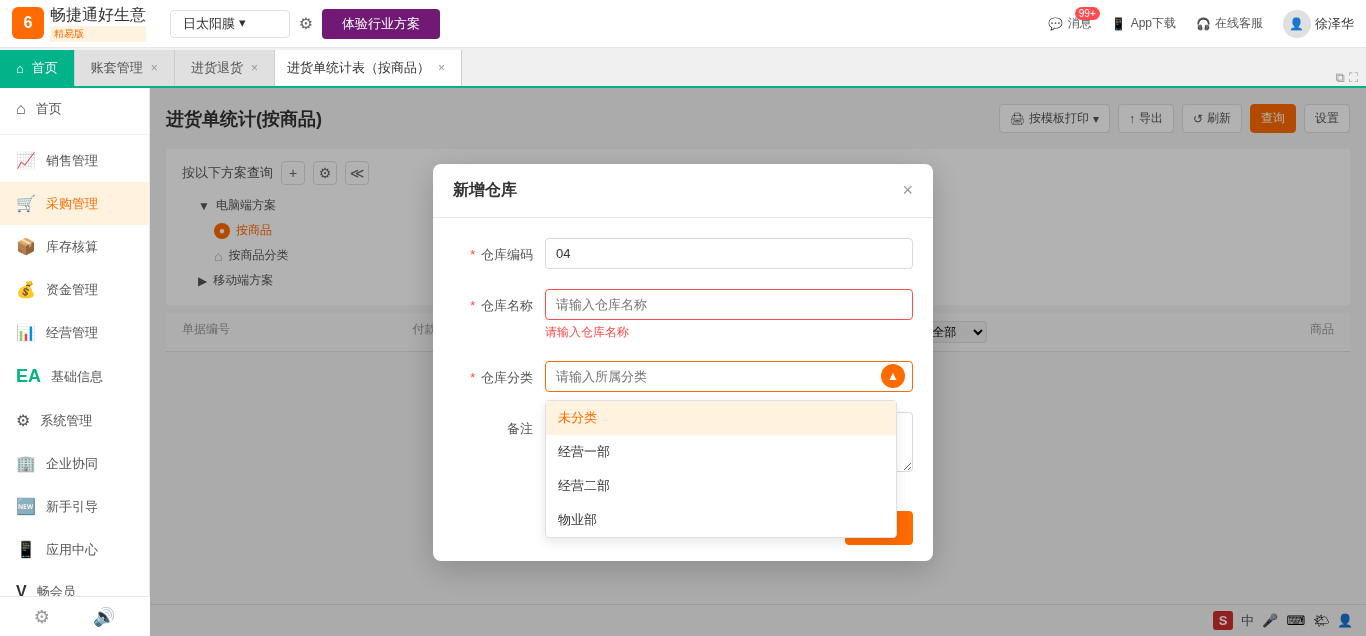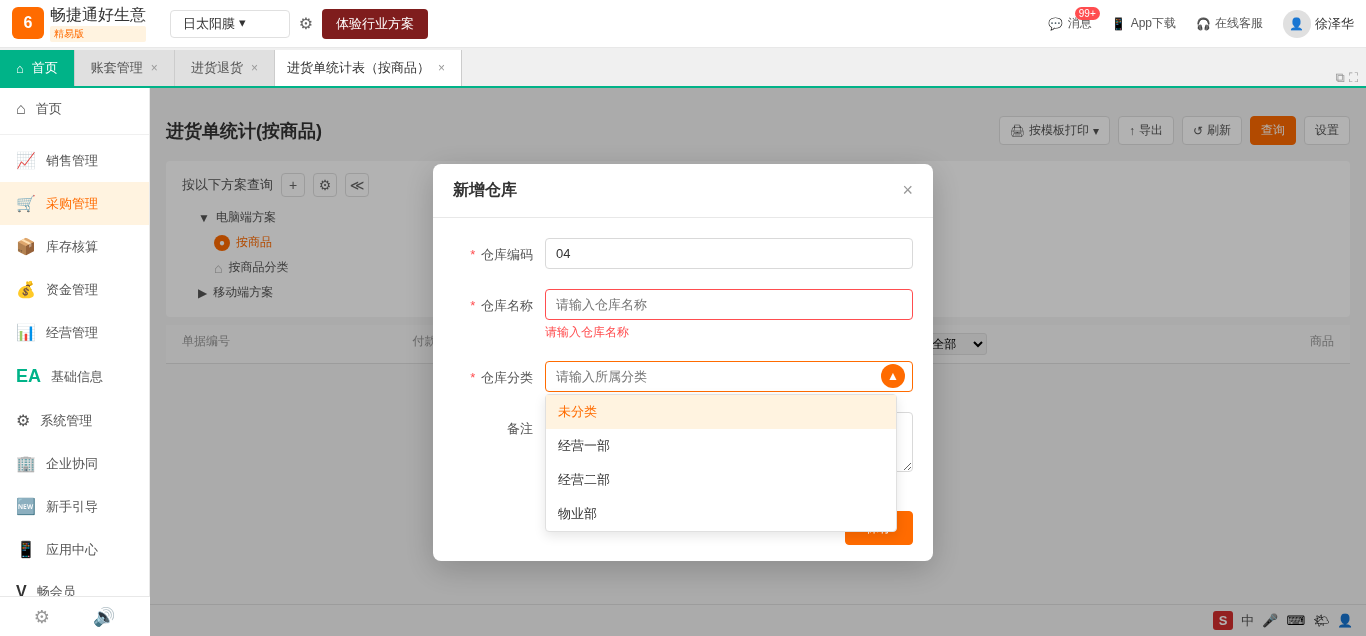--- a/index.html
+++ b/index.html
@@ -57,23 +57,23 @@
       width: 32px;
       height: 32px;
       display: flex;
       align-items: center;
       justify-content: center;
       cursor: pointer;
       color: #666;
       font-size: 16px;
     }
     .try-btn {
-      background: #7f1d1d;
+      background: #701a75;
       color: white;
-      padding: 6px 14px;
+      padding: 6px 20px;
       border-radius: 4px;
       cursor: pointer;
       font-size: 13px;
       border: none;
     }
     .header-right {
       display: flex;
       align-items: center;
       gap: 20px;
     }
@@ -185,21 +185,21 @@
     
     .content-area {
       flex: 1;
       background: #f5f5f5;
       overflow: hidden;
       position: relative;
     }
 
     
     .page-header {
-      padding: 28px 16px 8px;
+      padding: 16px 16px 8px;
       display: flex;
       align-items: center;
       justify-content: space-between;
       background: #f5f5f5;
     }
     .page-title { font-size: 18px; font-weight: 600; color: #333; }
     .page-actions { display: flex; align-items: center; gap: 8px; }
     .action-btn {
       display: flex;
       align-items: center;
@@ -371,21 +371,21 @@
     .dropdown-list {
       position: absolute;
       top: 100%;
       left: 0;
       right: 16px;
       background: white;
       border: 1px solid #e0e0e0;
       border-radius: 4px;
       box-shadow: 0 4px 12px rgba(0,0,0,0.1);
       z-index: 2000;
-      margin-top: 2px;
+      margin-top: 8px;
     }
     .dropdown-item {
       padding: 8px 12px;
       cursor: pointer;
       font-size: 13px;
       color: #333;
     }
     .dropdown-item.selected { background: #fff3e0; color: #ff6b00; }
 
     .textarea-input {

